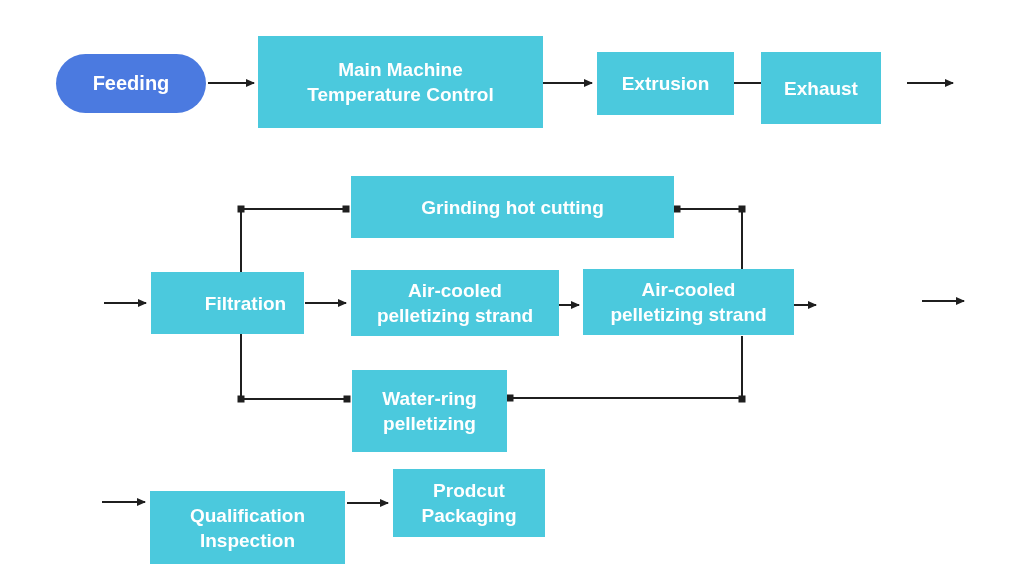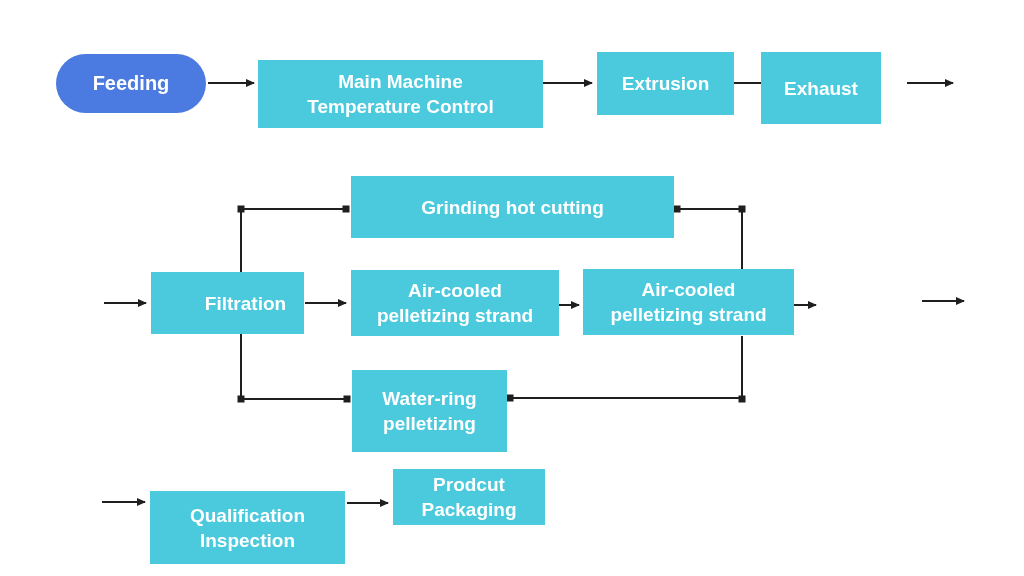--- a/index.html
+++ b/index.html
@@ -42,31 +42,31 @@
     white-space: pre-line;
     box-sizing: border-box;
   }
   .node.pill {
     background: var(--start-fill, #4b7ae0);
     border-radius: 30px;
     font-size: 20px;
   }
   
   .n-feeding       { left: 56px;  top: 54px;  width: 150px; height: 59px; }
-  .n-main-machine  { left: 258px; top: 36px;  width: 285px; height: 68px; margin-top: 24px; }
+  .n-main-machine  { left: 258px; top: 36px;  width: 285px; height: 92px; }
   .n-extrusion     { left: 597px; top: 52px;  width: 137px; height: 63px; }
   .n-exhaust       { left: 761px; top: 52px;  width: 120px; height: 72px; }
   .n-grinding      { left: 351px; top: 176px; width: 323px; height: 62px; text-align: center; }
   .n-filtration    { left: 151px; top: 272px; width: 153px; height: 62px; padding-left: 36px; }
   .n-air-cooled-1  { left: 351px; top: 270px; width: 208px; height: 66px; }
   .n-air-cooled-2  { left: 583px; top: 269px; width: 211px; height: 66px; }
   .n-sieving       { left: 820px; top: 271px; width: 102px; height: 61px; }
   .n-water-ring    { left: 352px; top: 370px; width: 155px; height: 82px; }
   .n-qualification { left: 150px; top: 467px; width: 195px; height: 73px; margin-top: 24px; }
-  .n-packaging     { left: 393px; top: 469px; width: 152px; height: 56px; }
+  .n-packaging     { left: 393px; top: 469px; width: 152px; height: 68px; }
 </style>
 </head>
 <body>
 
 <div class="canvas">
 
   <svg class="connector-layer" viewBox="0 0 1024 576" xmlns="http://www.w3.org/2000/svg">
     <defs>
       <marker id="ah" markerUnits="userSpaceOnUse" markerWidth="10" markerHeight="9" refX="8" refY="4" orient="auto">
         <path class="arrowhead" d="M0,0 L9,4 L0,8 Z"></path>

